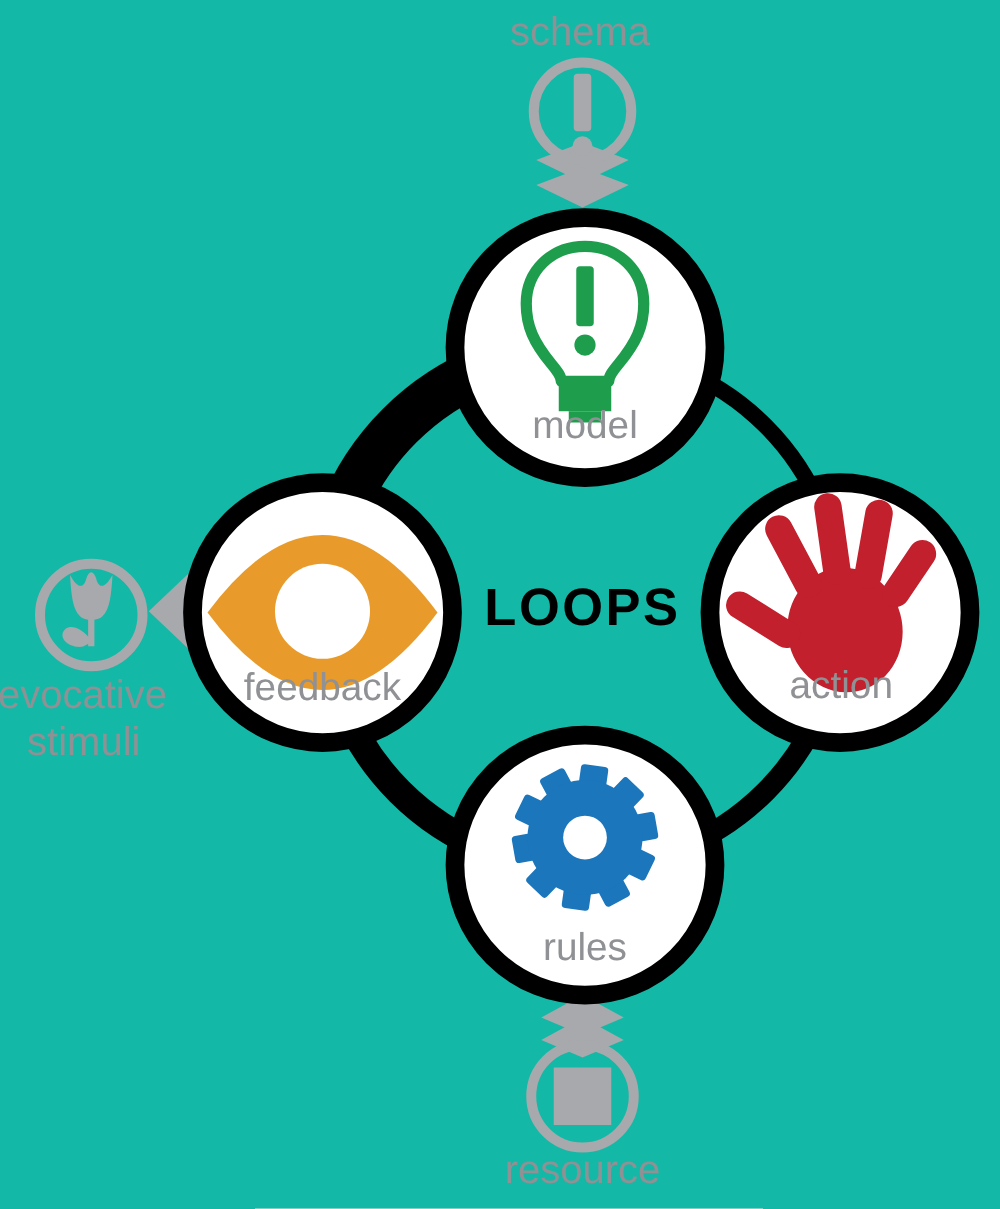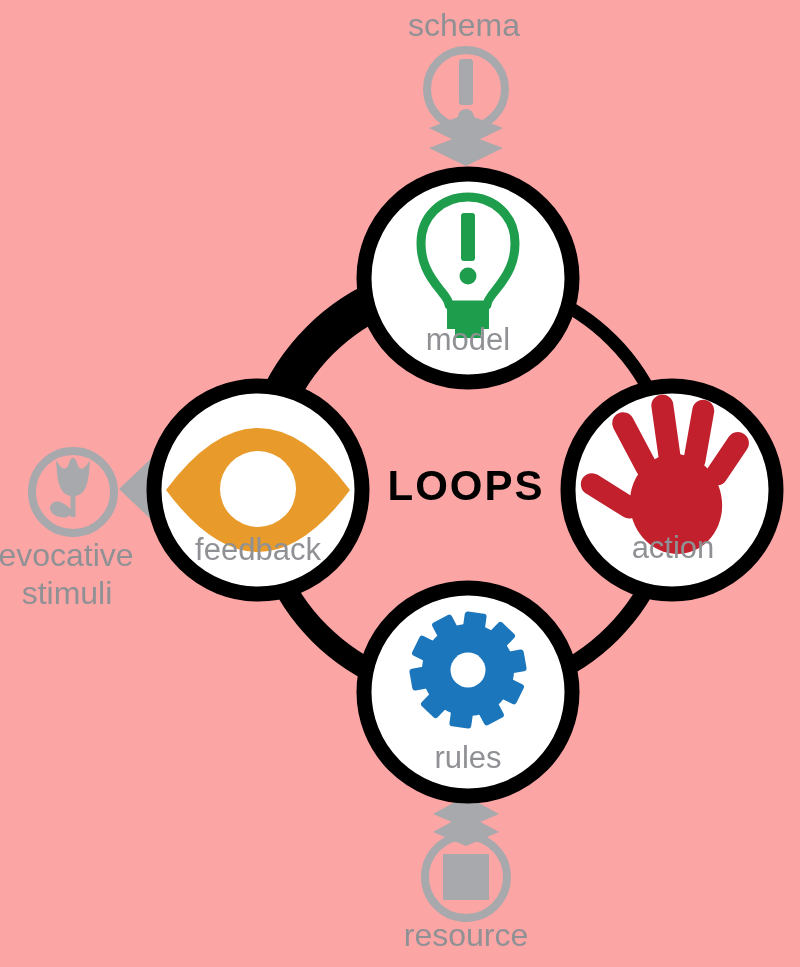--- a/index.html
+++ b/index.html
@@ -1,16 +1,16 @@
 <!DOCTYPE html>
 <html><head>
 <meta charset="utf-8">
 <style>
   html,body { margin:0; padding:0; background:#ffffff; }
-  .stage { position:relative; width:800px; height:967px; margin:0 auto; background:#fca5a5;
+  .stage { position:relative; width:800px; height:967px; margin:0 auto; background:#14b8a6;
            font-family:"Liberation Sans", sans-serif; }
   svg { display:block; }
   text { font-family:"Liberation Sans", sans-serif; }
   .node-label   { font-size:31px; fill:#8f9194; text-anchor:middle; }
   .ext-label    { font-size:32px; fill:#8f9194; text-anchor:middle; }
   .center-title { font-size:42px; font-weight:bold; fill:#000000; text-anchor:middle; letter-spacing:2px; }
   .ring  { stroke:#000000; fill:none; }
   .nodecircle { fill:#ffffff; stroke:#000000; stroke-width:15; }
   .grayring   { fill:none; stroke:#a7a9ac; stroke-width:8; }
   .grayfill   { fill:#a7a9ac; }

